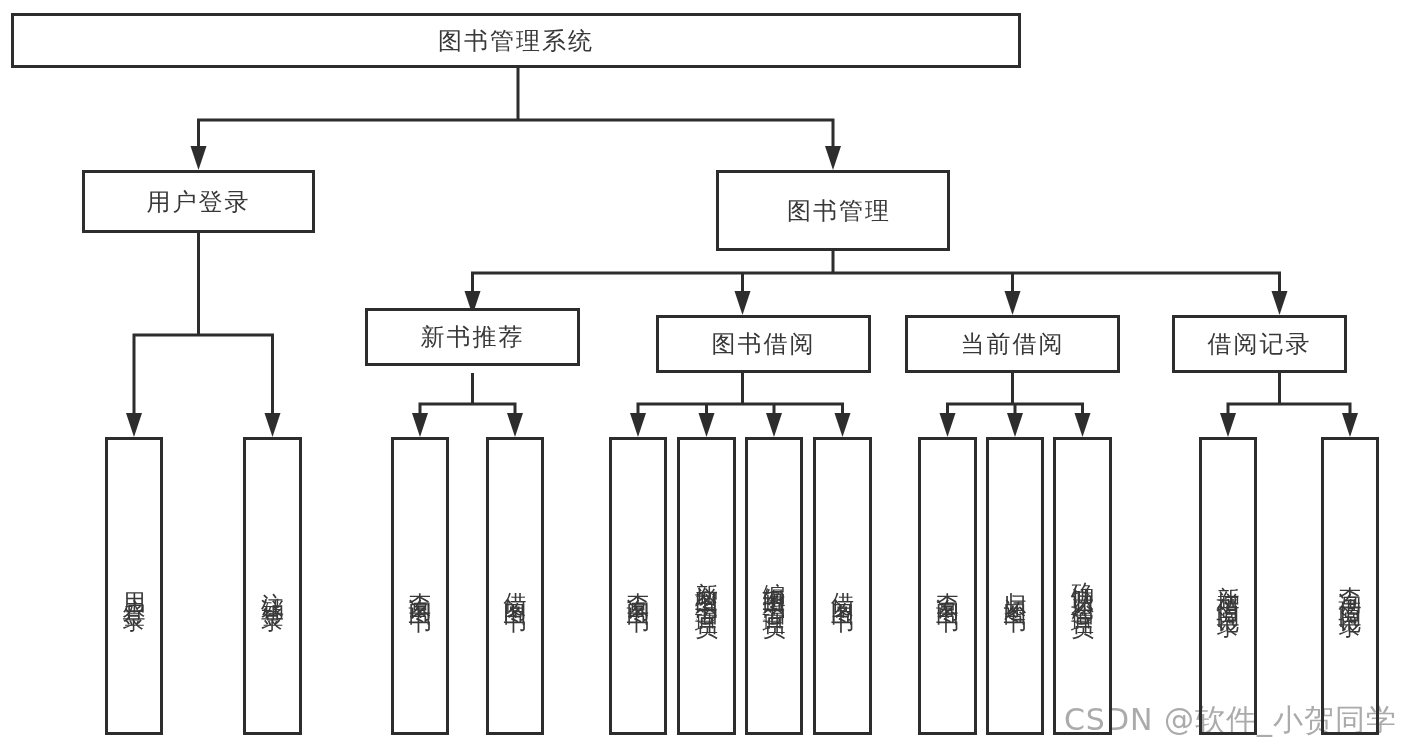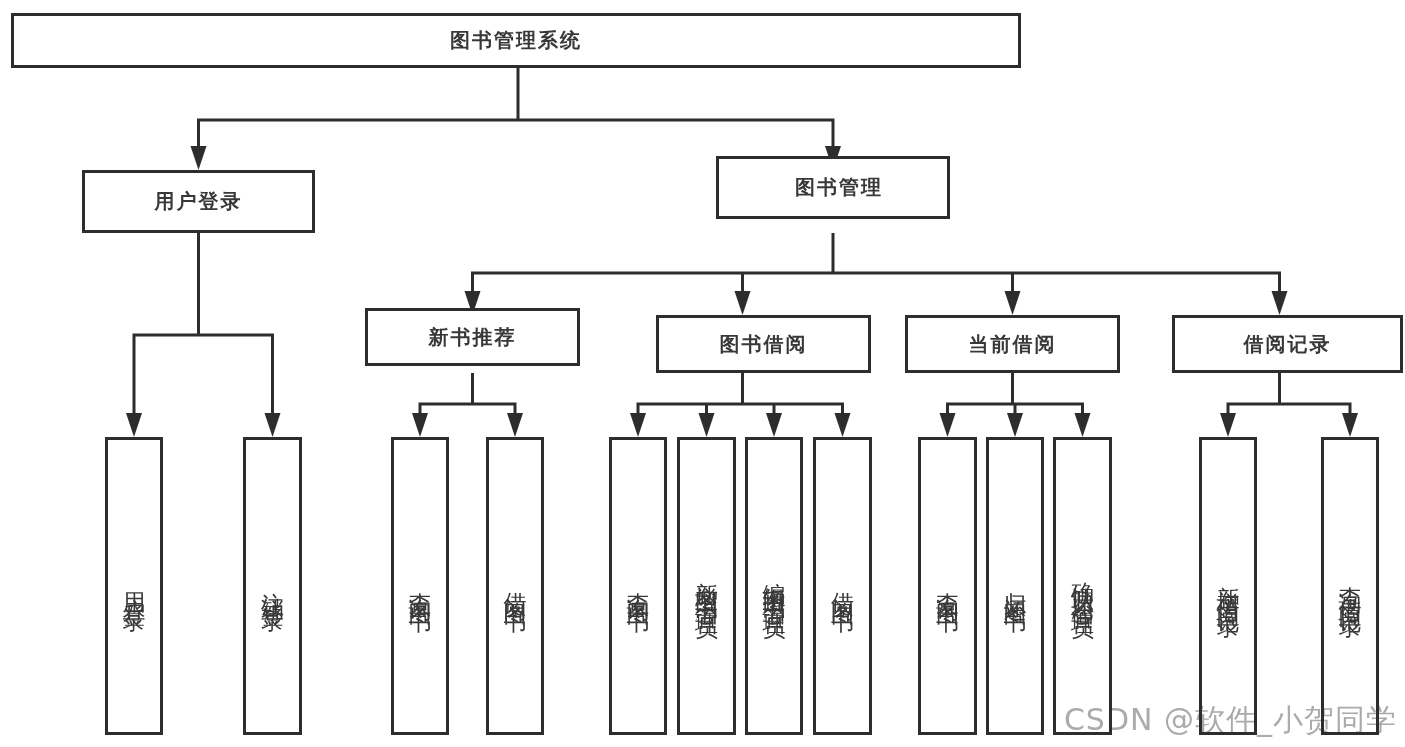--- a/index.html
+++ b/index.html
@@ -26,24 +26,23 @@
     box-sizing: border-box;
     background: #ffffff;
     border: 3px solid #2d2d2d;
     display: flex;
     align-items: center;
     justify-content: center;
     color: #383838;
     z-index: 2;
   }
   .hnode {
-    font-size: 20px;
+    font-size: 24px;
     letter-spacing: 2px;
     white-space: nowrap;
-    font-weight: bold;
   }
   .vnode {
     writing-mode: vertical-rl;
     text-orientation: mixed;
     font-size: 23px;
     letter-spacing: 6px;
     line-height: 1;
   }
   .watermark {
     position: absolute;
@@ -105,34 +104,34 @@
     </g>
   </svg>
 
   <div class="node hnode" style="left:11px; top:13px; width:1010px; height:55px;">
     <span>图书管理系统</span>
   </div>
 
   <div class="node hnode" style="left:82px; top:170px; width:233px; height:63px;">
     <span>用户登录</span>
   </div>
-  <div class="node hnode" style="left:716px; top:156px; width:234px; height:63px;padding-left:12px;">
+  <div class="node hnode" style="left:716px; top:170px; width:234px; height:81px;padding-left:12px;">
     <span>图书管理</span>
   </div>
 
   <div class="node hnode" style="left:365px; top:308px; width:215px; height:58px;">
     <span>新书推荐</span>
   </div>
   <div class="node hnode" style="left:635px; top:315px; width:215px; height:58px;margin-left:21px;">
     <span>图书借阅</span>
   </div>
   <div class="node hnode" style="left:905px; top:315px; width:215px; height:58px;">
     <span>当前借阅</span>
   </div>
-  <div class="node hnode" style="left:1172px; top:315px; width:231px; height:58px;text-align:right;">
+  <div class="node hnode" style="left:1172px; top:315px; width:175px; height:58px;text-align:right;">
     <span>借阅记录</span>
   </div>
 
   <div class="node vnode" style="left:105px; top:437px; width:58px; height:298px;">
     <span>用户登录</span>
   </div>
   <div class="node vnode" style="left:243px; top:437px; width:59px; height:298px;">
     <span>注销登录</span>
   </div>
 

